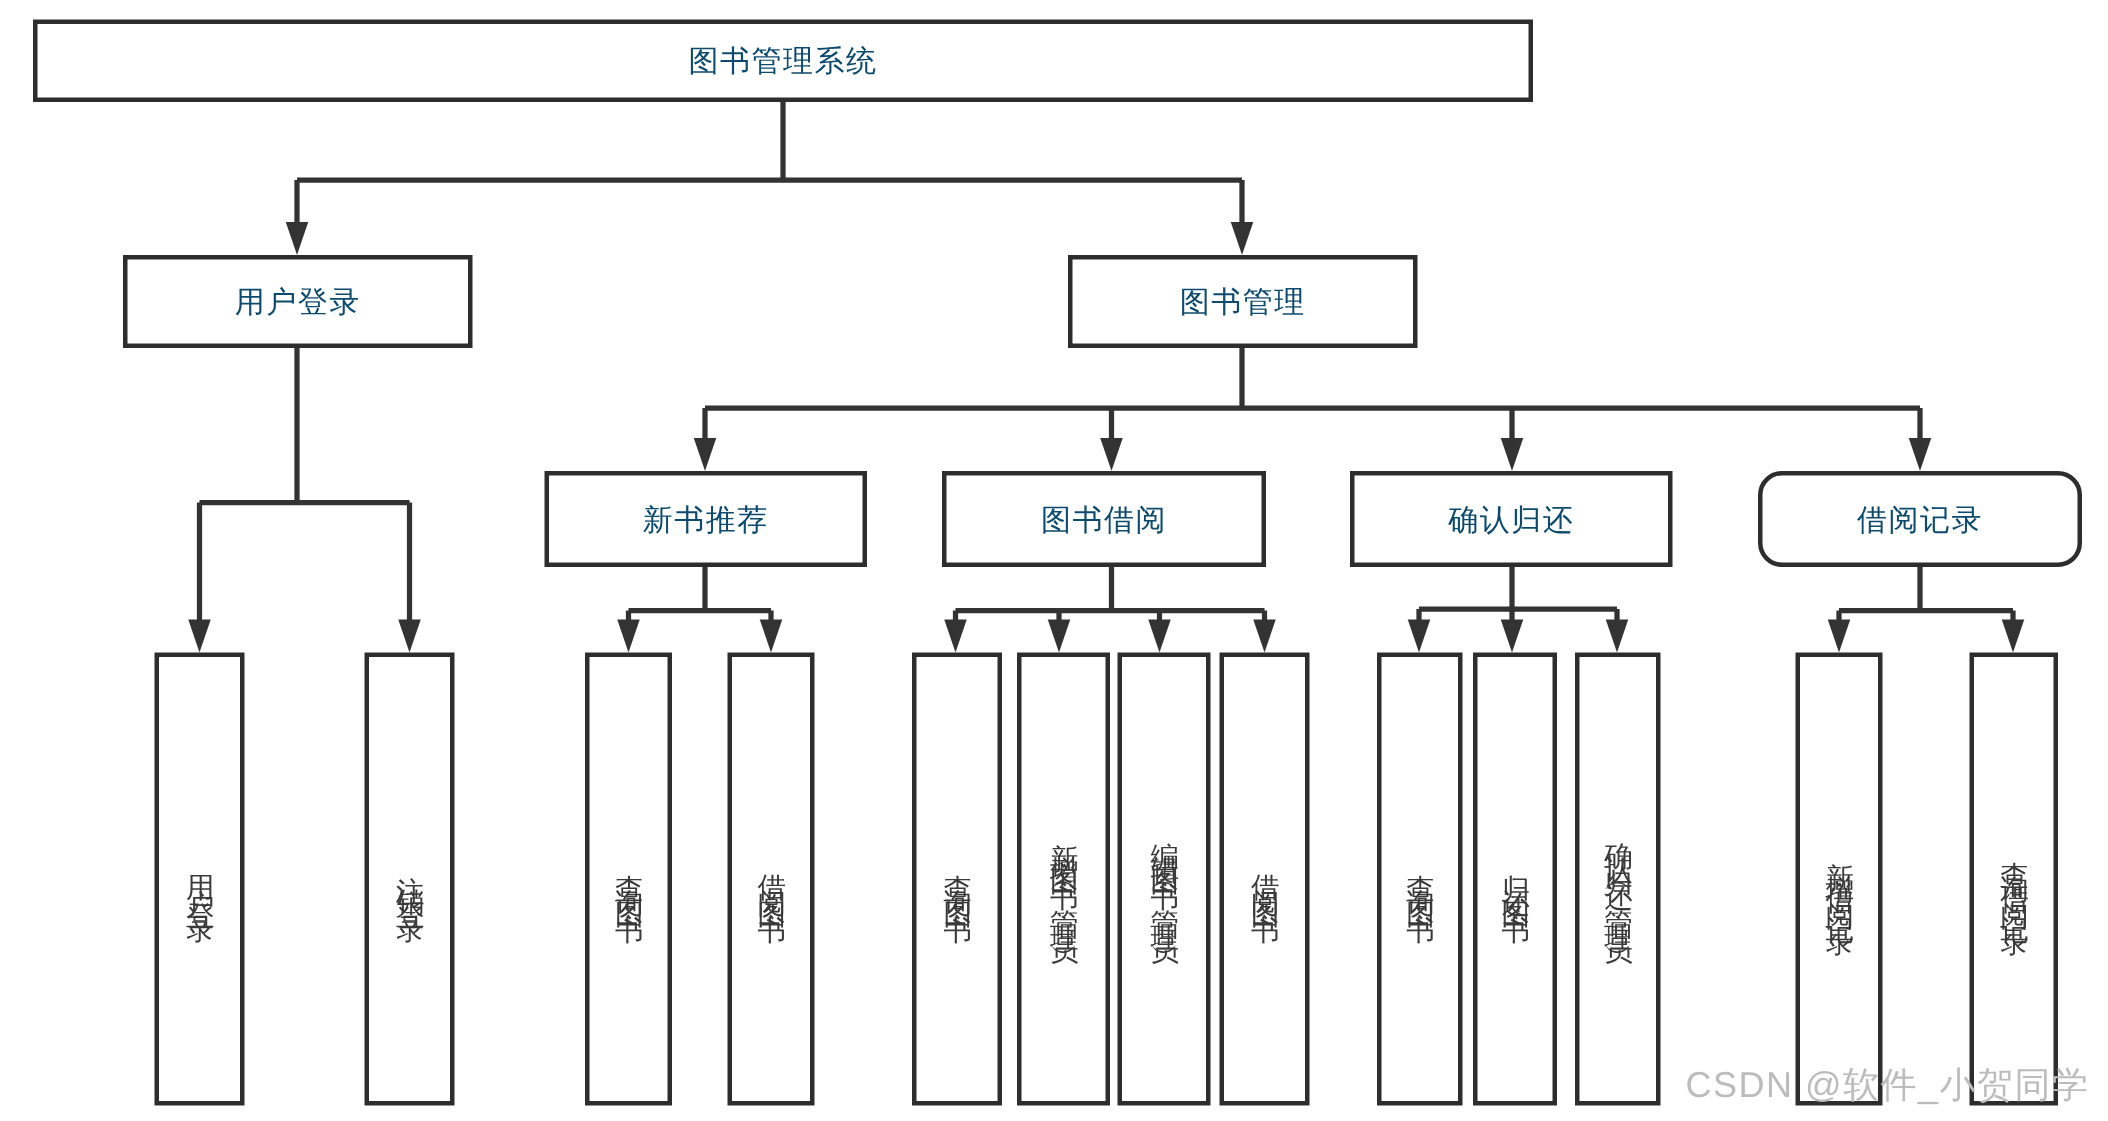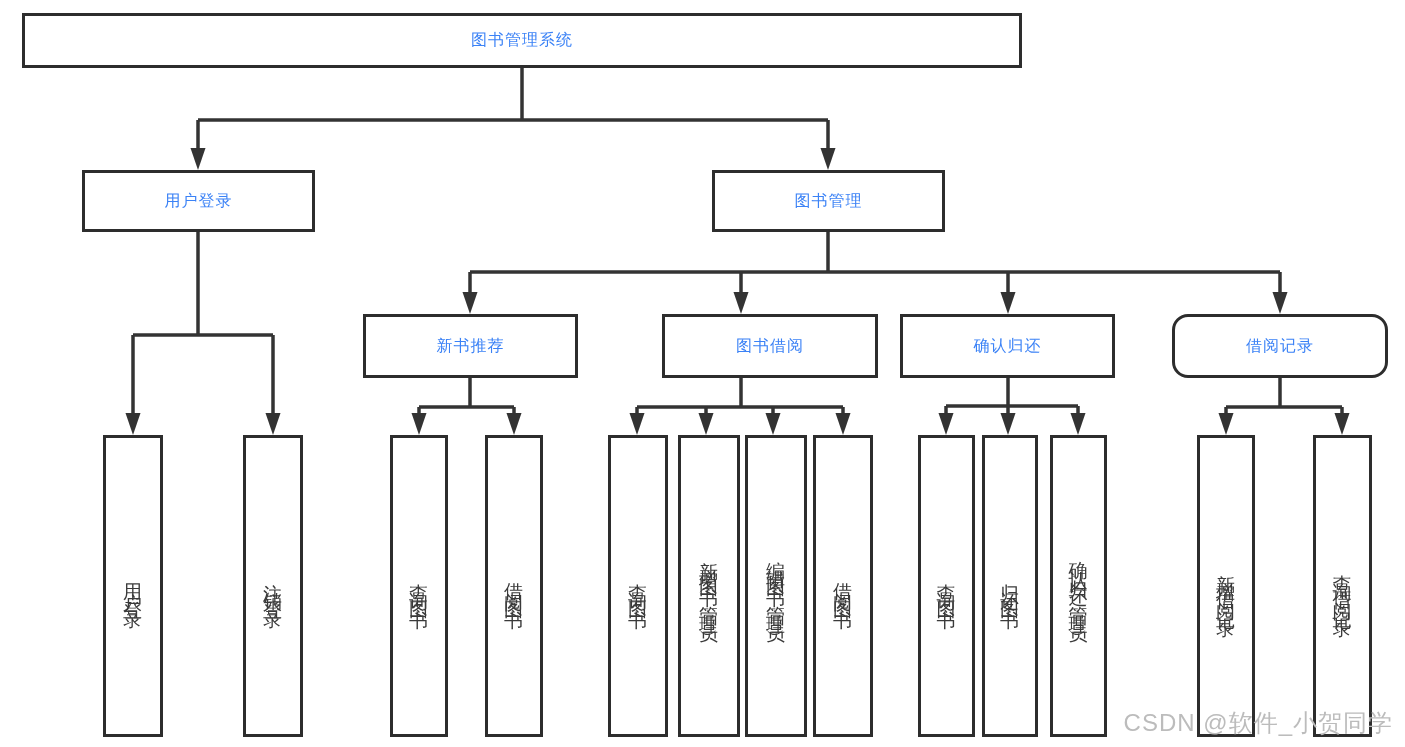--- a/index.html
+++ b/index.html
@@ -10,22 +10,22 @@
     overflow:hidden;
     font-family:"Liberation Sans",sans-serif;
   }
   #wires{position:absolute;left:0;top:0;width:1405px;height:747px;z-index:1;}
   .box{
     position:absolute;
     box-sizing:border-box;
     border:3px solid #2d2d2d;
     background:#ffffff;
     display:flex;align-items:center;justify-content:center;
-    color:#3b82f6;
-    font-size:16px;
+    color:#0c4a6e;
+    font-size:20px;
     letter-spacing:1px;
     z-index:2;
   }
   .vbox{
     position:absolute;
     box-sizing:border-box;
     border:3px solid #2d2d2d;
     background:#ffffff;
     display:flex;align-items:center;justify-content:center;
     color:#3a3a3a;
@@ -115,21 +115,21 @@
   <div class="box" style="left:82px;top:170px;width:233px;height:62px;">
     <span>用户登录</span>
   </div>
   <div class="box" style="left:712px;top:170px;width:233px;height:62px;">
     <span>图书管理</span>
   </div>
 
   <div class="box" style="left:363px;top:314px;width:215px;height:64px;">
     <span>新书推荐</span>
   </div>
-  <div class="box" style="left:662px;top:314px;width:216px;height:64px;">
+  <div class="box" style="left:628px;top:314px;width:216px;height:64px;">
     <span>图书借阅</span>
   </div>
   <div class="box" style="left:900px;top:314px;width:215px;height:64px;">
     <span>确认归还</span>
   </div>
   <div class="box" style="left:1172px;top:314px;width:216px;height:64px;border-radius:16px;">
     <span>借阅记录</span>
   </div>
 
   <div class="vbox" style="left:103px;top:435px;width:60px;height:302px;">

